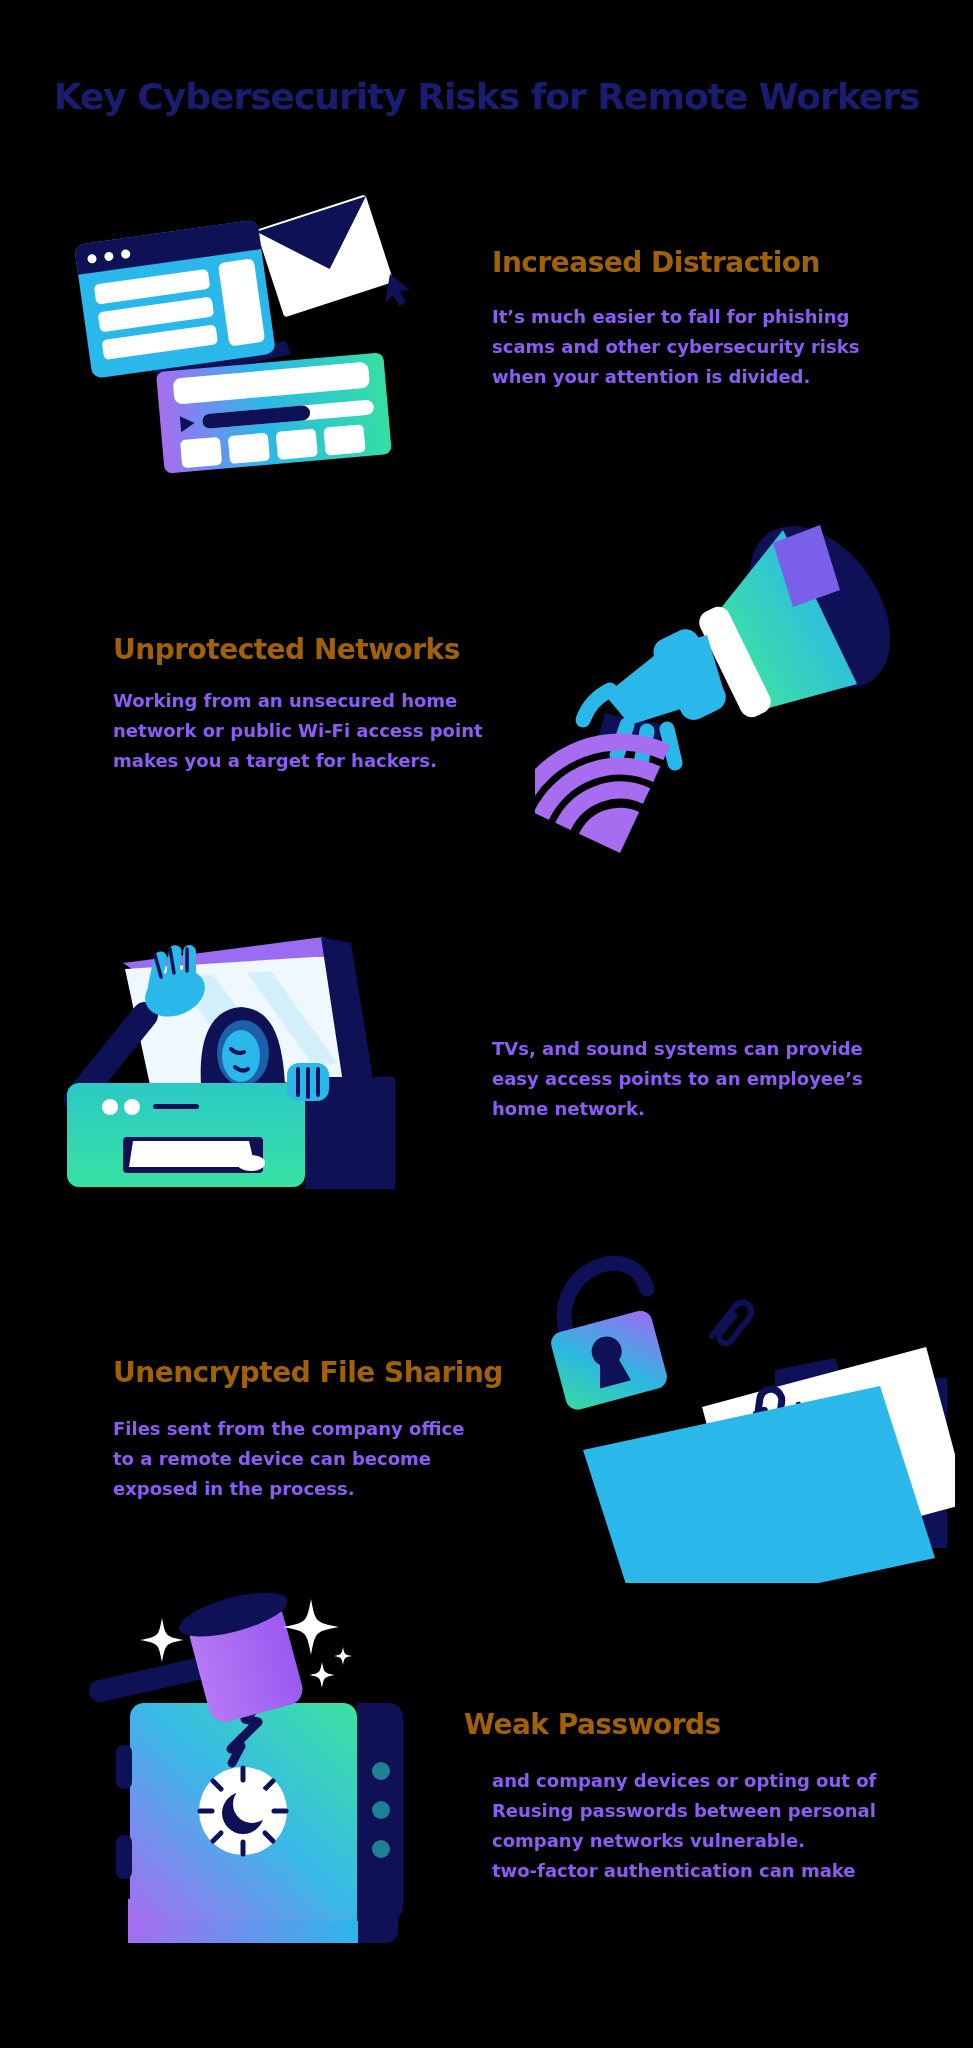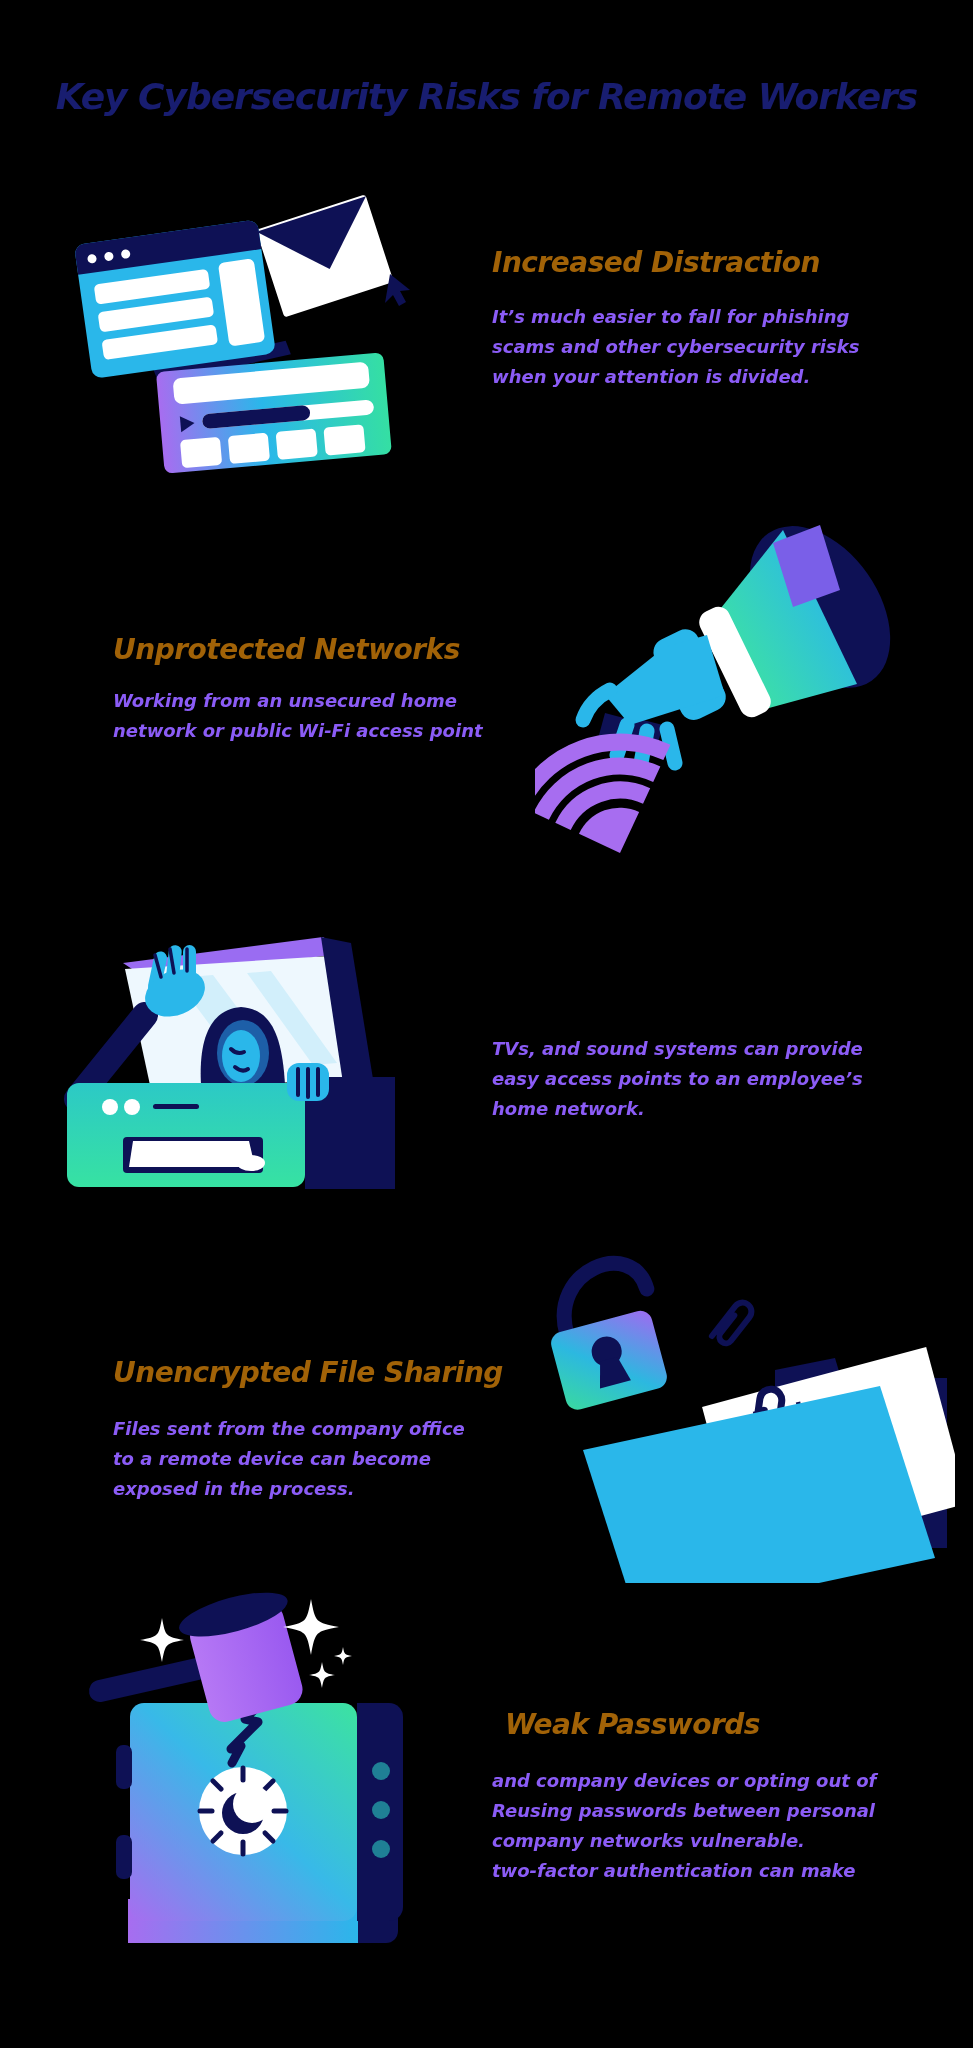--- a/index.html
+++ b/index.html
@@ -1,18 +1,18 @@
 <!DOCTYPE html>
 <html><head>
 <meta charset="utf-8">
 <style>
   html,body{margin:0;padding:0;background:#000;}
   body{width:973px;height:2048px;position:relative;overflow:hidden;
        font-family:"DejaVu Sans","Liberation Sans",sans-serif;}
-  .stage{position:absolute;left:0;top:0;width:973px;height:1513px;background:#000;font-style:italic;}
+  .stage{position:absolute;left:0;top:0;width:973px;height:1513px;background:#000;}
   .title{position:absolute;left:0;top:76px;width:973px;text-align:center;
          font-size:36px;font-weight:bold;letter-spacing:-1px;color:#181d70;}
   .h2{position:absolute;font-size:28px;font-weight:bold;letter-spacing:-0.5px;color:#a16207;white-space:nowrap;}
   .lines{position:absolute;color:#8b5cf6;font-size:18px;font-weight:600;}
   .lines div{height:30px;line-height:30px;white-space:nowrap;}
   svg.illus{position:absolute;}
 </style>
 </head>
 <body>
 
@@ -61,20 +61,21 @@
   <div class="lines" style="left:492px;top:302px">
     <div>It’s much easier to fall for phishing</div>
     <div>scams and other cybersecurity risks</div>
     <div>when your attention is divided.</div>
   </div>
 
   <div class="h2" style="left:113px;top:633px">Unprotected Networks</div>
   <div class="lines" style="left:113px;top:686px">
     <div>Working from an unsecured home</div>
     <div>network or public Wi-Fi access point</div>
+    <div>makes you a target for hackers.</div>
   </div>
   <svg class="illus" style="left:535px;top:395px" width="420" height="465" viewBox="0 0 420 465">
     <defs>
       <linearGradient id="gCone" gradientUnits="userSpaceOnUse" x1="200" y1="270" x2="315" y2="205">
         <stop offset="0" stop-color="#3ce0a6"></stop>
           <stop offset="1" stop-color="#2ab7ea"></stop>
       </linearGradient>
     </defs>
     <g>
       <ellipse cx="285" cy="212" rx="58" ry="90" fill="#0e1155" transform="rotate(-35 285 212)"></ellipse>
@@ -244,21 +245,21 @@
         <ellipse cx="200" cy="60" rx="56" ry="17" fill="#0e1155"></ellipse>
       </g>
     </g>
     <g fill="#ffffff">
       <path transform="translate(117,87) scale(2.2)" d="M0,-10 C1.6,-1.6 1.6,-1.6 10,0 C1.6,1.6 1.6,1.6 0,10 C-1.6,1.6 -1.6,1.6 -10,0 C-1.6,-1.6 -1.6,-1.6 0,-10 Z"></path>
       <path transform="translate(266,74) scale(2.8)" d="M0,-10 C1.6,-1.6 1.6,-1.6 10,0 C1.6,1.6 1.6,1.6 0,10 C-1.6,1.6 -1.6,1.6 -10,0 C-1.6,-1.6 -1.6,-1.6 0,-10 Z"></path>
       <path transform="translate(277,122) scale(1.3)" d="M0,-10 C1.6,-1.6 1.6,-1.6 10,0 C1.6,1.6 1.6,1.6 0,10 C-1.6,1.6 -1.6,1.6 -10,0 C-1.6,-1.6 -1.6,-1.6 0,-10 Z"></path>
       <path transform="translate(298,103) scale(0.9)" d="M0,-10 C1.6,-1.6 1.6,-1.6 10,0 C1.6,1.6 1.6,1.6 0,10 C-1.6,1.6 -1.6,1.6 -10,0 C-1.6,-1.6 -1.6,-1.6 0,-10 Z"></path>
     </g>
   </svg>
-  <div class="h2" style="left:505px;top:1708px">Weak Passwords</div>
+  <div class="h2" style="left:464px;top:1708px">Weak Passwords</div>
   <div class="lines" style="left:492px;top:1766px">
     <div>and company devices or opting out of</div>
     <div>Reusing passwords between personal</div>
     <div>company networks vulnerable.</div>
     <div>two-factor authentication can make</div>
   </div>
 
 </div>
 
 </body></html>

